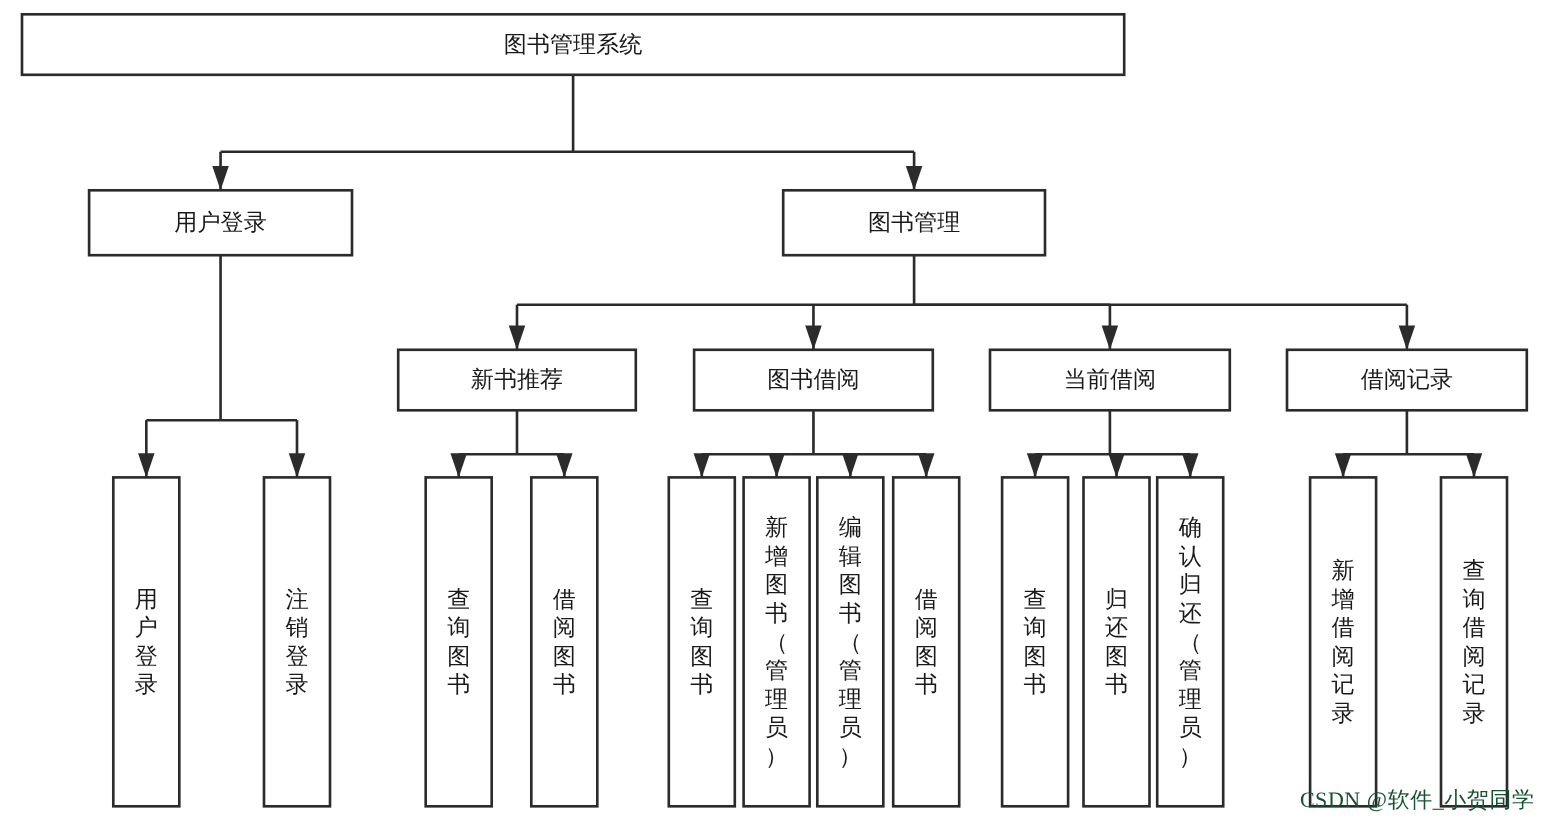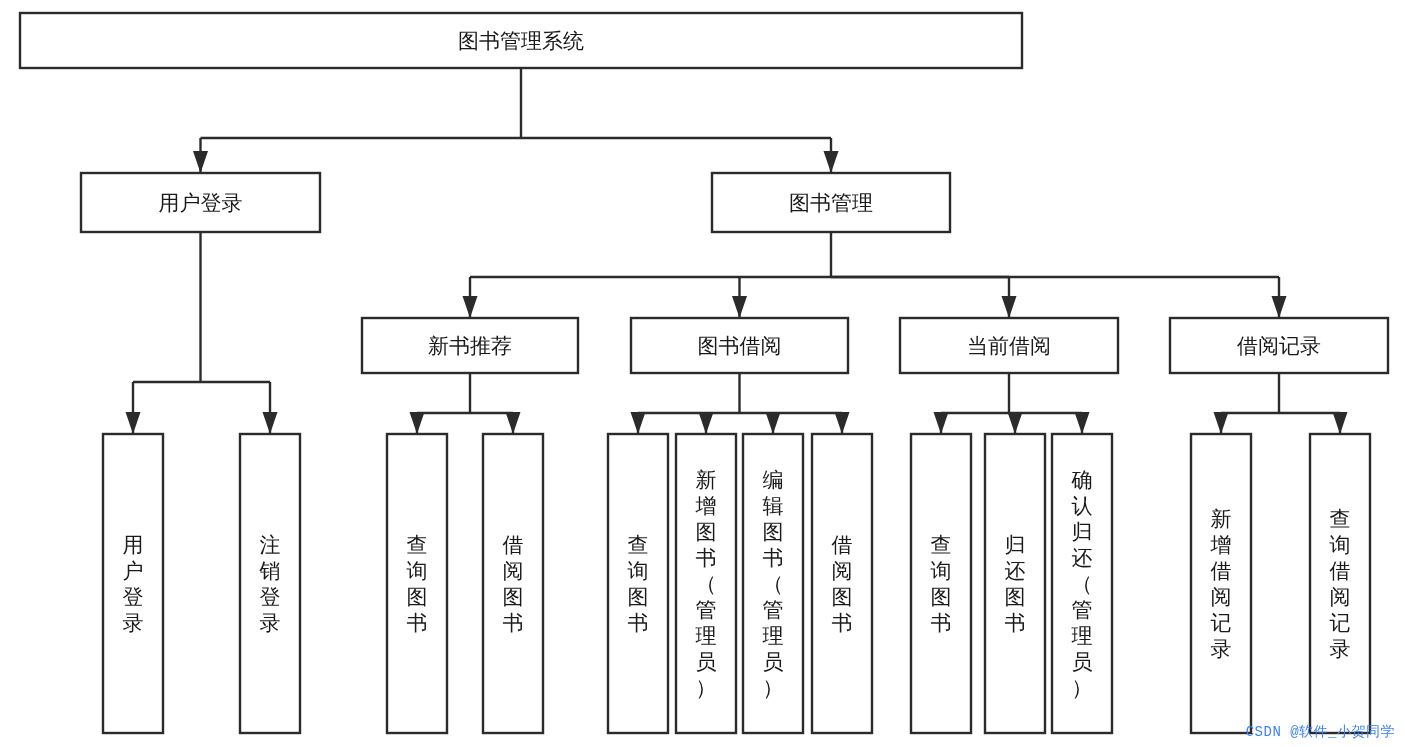--- a/index.html
+++ b/index.html
@@ -51,23 +51,23 @@
   .node-label-v {
     font-family: "DejaVu Sans", "Liberation Sans", sans-serif;
     font-size: 21px;
     fill: #1a1a1a;
     text-anchor: middle;
   }
   .watermark {
     position: absolute;
     right: 10px;
     bottom: 6px;
-    font-family: Liberation Mono, monospace;
-    font-size: 14px;
-    color: #3b82f6;
+    font-family: Liberation Serif, serif;
+    font-size: 20px;
+    color: #14532d;
     letter-spacing: 0.5px;
     white-space: nowrap;
     user-select: none;
   }
 </style>
 </head>
 <body>
 
 <div id="diagram-root">
   <svg class="flow" id="flow-svg" viewBox="0 0 1405 747" xmlns="http://www.w3.org/2000/svg">

